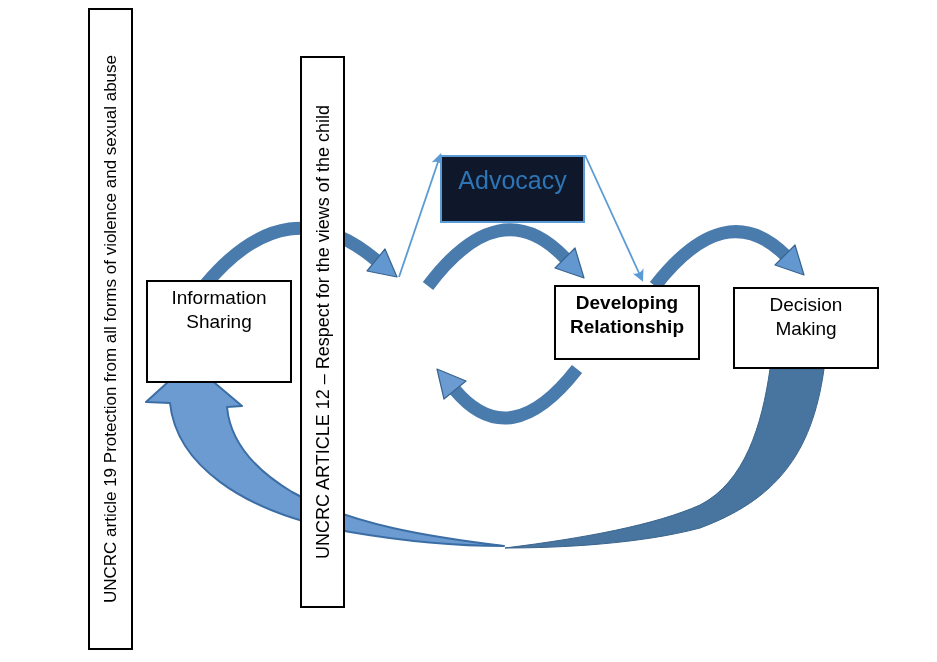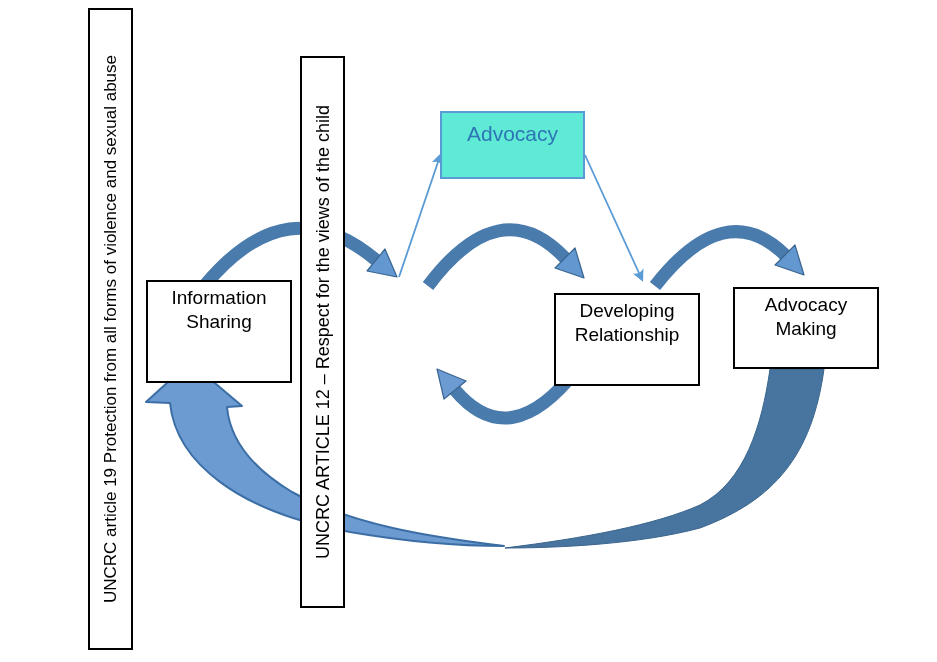--- a/index.html
+++ b/index.html
@@ -7,23 +7,23 @@
     position:relative;width:937px;height:662px;background:#ffffff;overflow:hidden;
     font-family:"Liberation Sans", sans-serif;color:#000;
   }
   .arrow-layer{position:absolute;left:0;top:0;width:937px;height:662px;}
   .node{
     position:absolute;background:#ffffff;border:2px solid #000;
     text-align:center;font-size:19px;line-height:1.28;box-sizing:border-box;
   }
   .node .lbl{display:block;width:114px;margin:4px auto 0 auto;}
   .advocacy{
-    position:absolute;background:#5eead4;border:2px solid #5B9BD5;
+    position:absolute;background:#0f172a;border:2px solid #5B9BD5;
     box-sizing:border-box;text-align:center;
-    font-size:21px;color:#2E75B6;
+    font-size:25px;color:#2E75B6;margin-top:44px;
   }
   .advocacy .lbl{display:block;margin-top:9px;}
   .vbox{
     position:absolute;background:#ffffff;border:2px solid #000;box-sizing:border-box;
   }
   .vbox .vtext{
     position:absolute;left:50%;top:50%;
     transform:translate(-50%,-50%) rotate(-90deg);
     white-space:nowrap;display:block;
   }
@@ -85,21 +85,21 @@
 
   <div class="advocacy" style="left:440px;top:111px;width:145px;height:68px;">
     <span class="lbl">Advocacy</span>
   </div>
 
   <div class="node" style="left:146px;top:280px;width:146px;height:103px;">
     <span class="lbl">Information Sharing</span>
   </div>
 
 
-  <div class="node" style="left:554px;top:293px;width:146px;height:93px;">
+  <div class="node" style="left:554px;top:285px;width:146px;height:75px;font-weight:bold;">
     <span class="lbl">Developing Relationship</span>
   </div>
 
   <div class="node" style="left:733px;top:287px;width:146px;height:82px;">
-    <span class="lbl">Advocacy Making</span>
+    <span class="lbl">Decision Making</span>
   </div>
 
 </div>
 
 </body></html>

